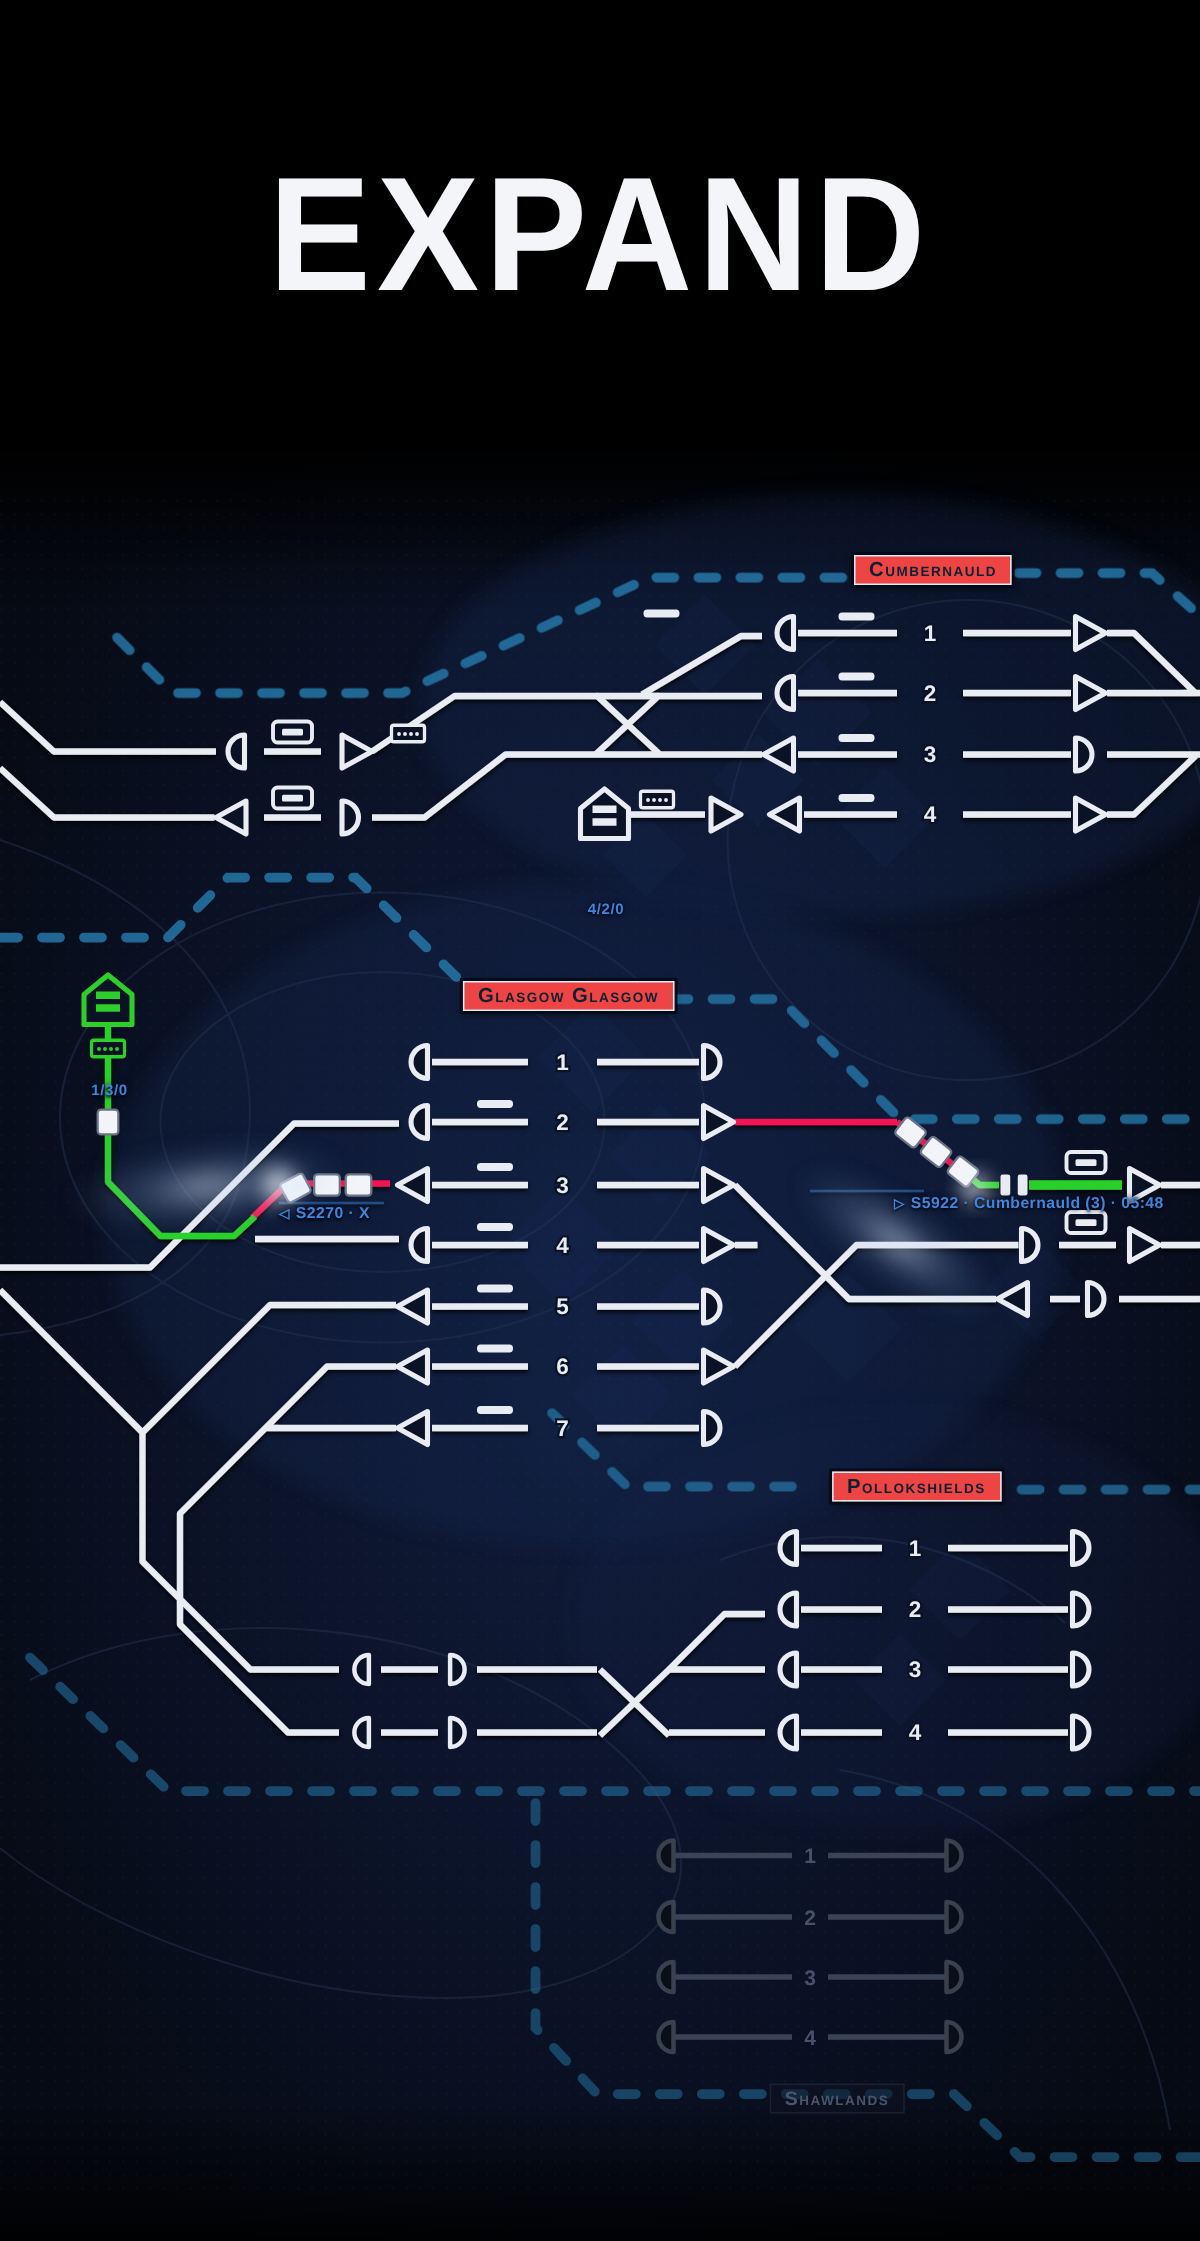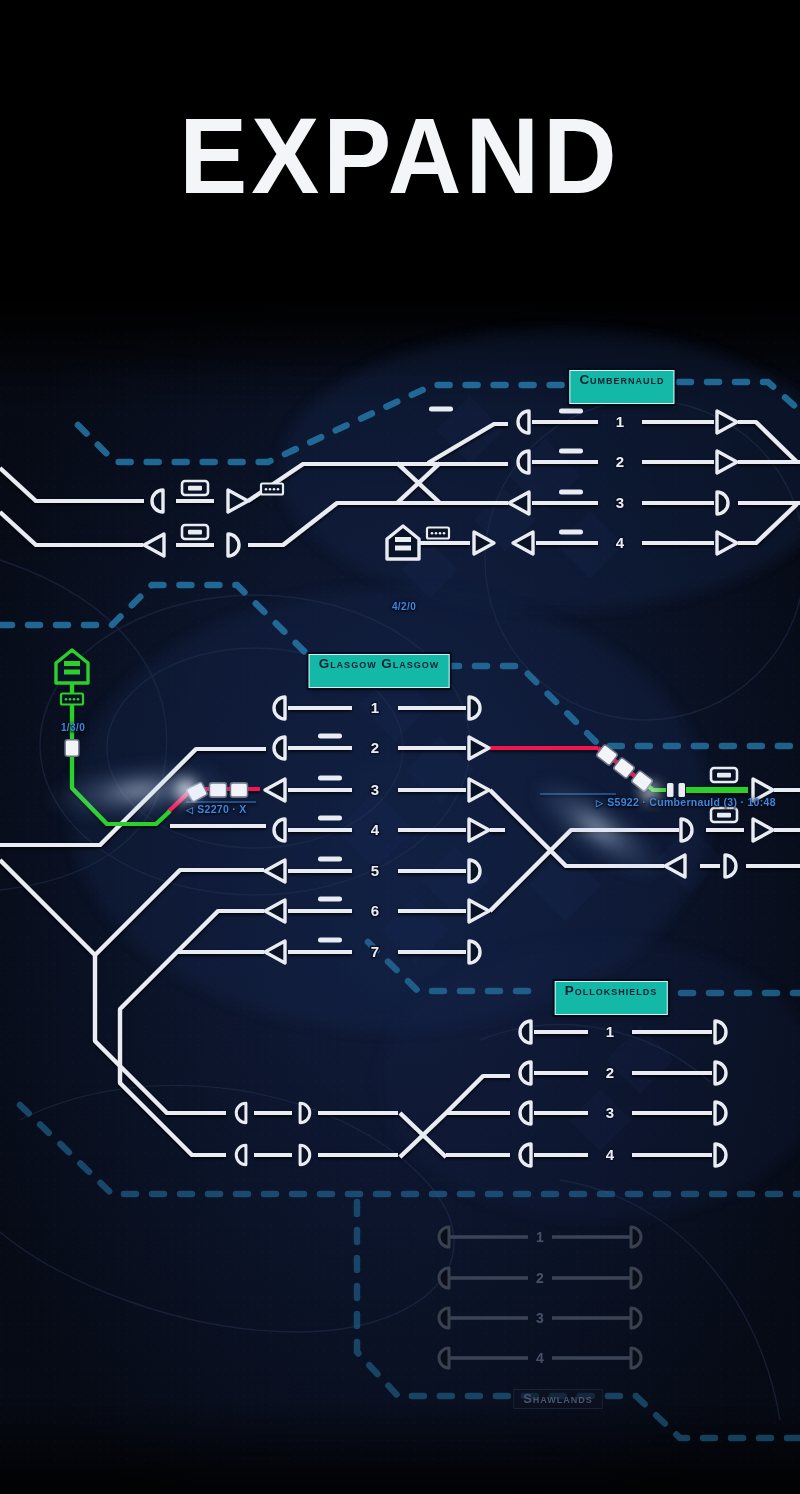--- a/index.html
+++ b/index.html
@@ -4,23 +4,23 @@
 <style>
   html,body{margin:0;padding:0;background:#000;}
   body{width:800px;height:1494px;position:relative;overflow:hidden;
        font-family:"Liberation Sans", sans-serif;}
   #stage{position:absolute;inset:0;}
   svg{position:absolute;left:0;top:0;}
   .lbl{position:absolute;transform:translateX(-50%);white-space:nowrap;}
   .game-title{width:800px;left:400px;top:98px;text-align:center;
     font-size:102px;font-weight:800;color:#f3f5f8;letter-spacing:4px;
     transform:translateX(-50%) scaleY(1.06);}
-  .station-label{background:#14b8a6;color:#0c2232;border:1.5px solid #d3f0fa;
+  .station-label{background:#ef4444;color:#0c2232;border:1.5px solid #d3f0fa;
     box-shadow:0 0 0 2px rgba(5,10,22,.9),0 2px 5px rgba(0,0,0,.6);
-    padding:1px 9px 16px 9px;font-size:13.5px;font-weight:bold;
+    padding:1px 9px 2px 9px;font-size:13.5px;font-weight:bold;
     font-variant:small-caps;letter-spacing:1px;}
   .station-label-dim{background:rgba(14,19,32,.55);color:#4b566c;
     border:1px solid rgba(75,86,108,.25);padding:1px 9px 2px 9px;
     font-size:13px;font-weight:bold;font-variant:small-caps;letter-spacing:1px;margin-left:16px;}
   .blue-info{color:#3f87d8;font-size:10px;font-weight:bold;letter-spacing:.4px;
     text-shadow:0 0 4px rgba(0,10,40,.95),0 1px 2px #000;margin-top:41px;}
   .train-label{position:absolute;white-space:nowrap;color:#3f87d8;
     font-size:10.5px;font-weight:bold;letter-spacing:.3px;
     text-shadow:0 0 4px rgba(0,10,40,.95),0 1px 2px #000;}
   .train-label .arr{margin-right:4px;font-size:9px;}
@@ -343,16 +343,16 @@
 <div class="lbl station-label" style="left:611px;top:981px;">Pollokshields</div>
 <div class="lbl station-label-dim" style="left:542px;top:1389px;">Shawlands</div>
 
 <div class="lbl blue-info" style="left:404px;top:560px;">4/2/0</div>
 <div class="lbl blue-info" style="left:73px;top:681px;">1/3/0</div>
 
 <div class="train-label" style="left:186px;top:803px;">
   <span class="arr">◁</span><span>S2270 · X</span>
 </div>
 <div class="train-label" style="left:596px;top:796px;">
-  <span class="arr">▷</span><span>S5922 · Cumbernauld (3) · 10:48</span>
+  <span class="arr">▷</span><span>S5922 · Cumbernauld (3) · 05:48</span>
 </div>
 
 </div>
 
 </body></html>

